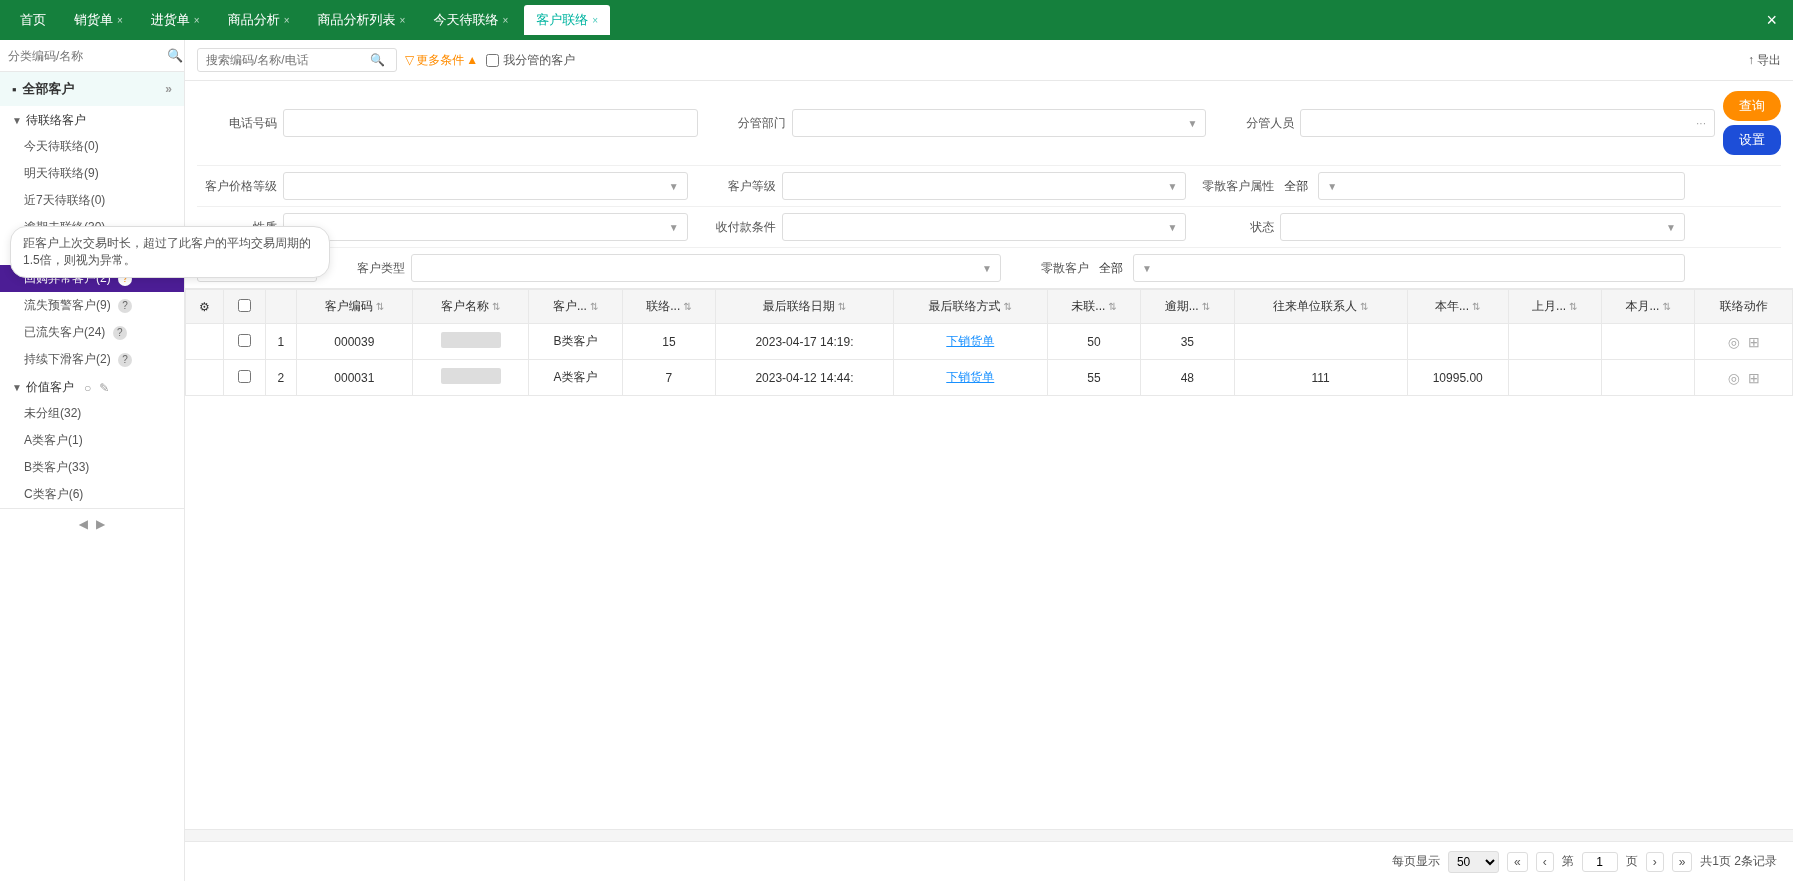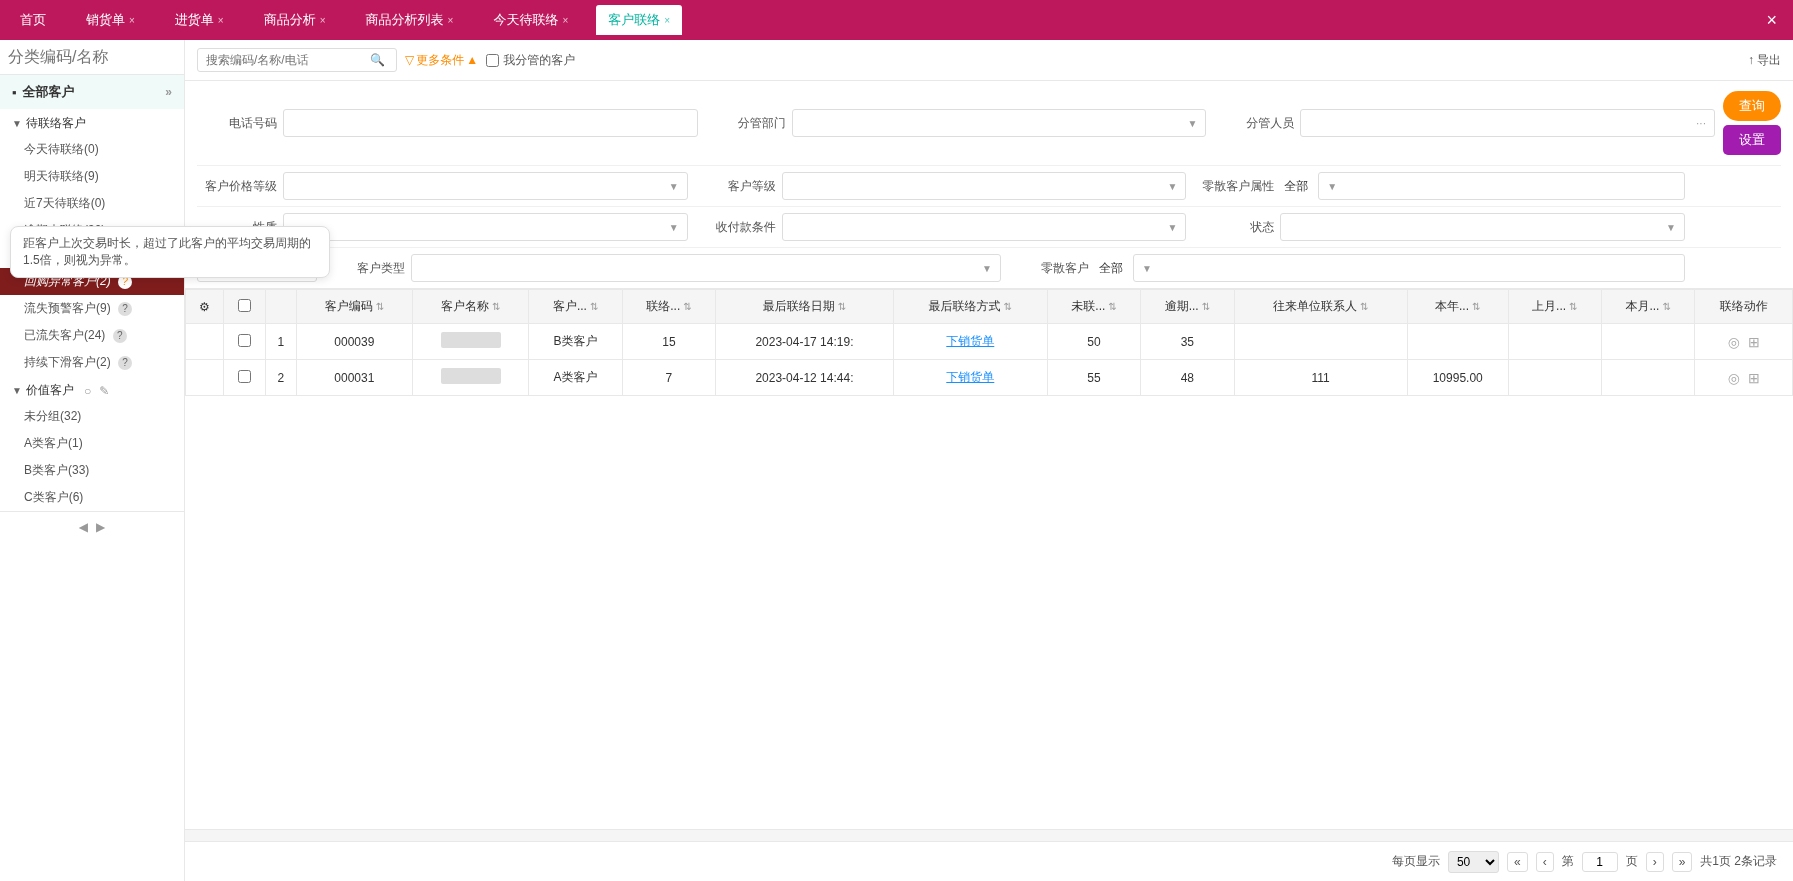--- a/index.html
+++ b/index.html
@@ -1,25 +1,25 @@
 <!DOCTYPE html>
 <html><head>
   <meta charset="utf-8">
   <style>
     * { box-sizing: border-box; margin: 0; padding: 0; }
     body { font-family: 'Microsoft YaHei', Arial, sans-serif; font-size: 12px; background: #f5f5f5; color: #333; overflow: hidden; height: 881px; }
 
     
     .top-nav {
       height: 40px;
-      background: #be185d;
+      background: #15803d;
       display: flex;
       align-items: center;
       padding: 0 8px;
-      gap: 16px;
+      gap: 4px;
     }
     .top-nav .nav-tab {
       color: #fff;
       padding: 6px 12px;
       cursor: pointer;
       font-size: 13px;
       border-radius: 3px 3px 0 0;
       white-space: nowrap;
       display: flex;
       align-items: center;
@@ -62,21 +62,21 @@
       padding: 8px;
       border-bottom: 1px solid #e8e8e8;
       display: flex;
       align-items: center;
       gap: 4px;
     }
     .sidebar-search input {
       flex: 1;
       border: none;
       outline: none;
-      font-size: 16px;
+      font-size: 12px;
       color: #999;
     }
     .sidebar-search .search-icon { color: #999; font-size: 13px; }
 
     .sidebar-section-title {
       padding: 8px 12px;
       display: flex;
       align-items: center;
       gap: 6px;
       font-weight: bold;
@@ -103,34 +103,33 @@
     .sidebar-group-title .arrow { color: #666; font-size: 10px; }
 
     .sidebar-item {
       padding: 5px 12px 5px 24px;
       cursor: pointer;
       color: #555;
       font-size: 12px;
       white-space: nowrap;
     }
     .sidebar-item.active {
-      background: #7f1d1d;
+      background: #4c1d95;
       color: #fff;
       border-radius: 0;
-      font-style: italic;
     }
 
     
     .tooltip-box {
       position: absolute;
       top: 226px;
       left: 10px;
       background: #fff;
       border: 1px solid #ddd;
-      border-radius: 8px;
+      border-radius: 16px;
       padding: 8px 12px;
       font-size: 12px;
       color: #555;
       z-index: 100;
       max-width: 320px;
       box-shadow: 0 2px 8px rgba(0,0,0,0.1);
     }
 
     
     .content-area {
@@ -244,24 +243,24 @@
       background: #ff8c00;
       color: #fff;
       border: none;
       border-radius: 15px;
       padding: 6px 16px;
       cursor: pointer;
       font-size: 13px;
       white-space: nowrap;
     }
     .settings-btn {
-      background: #a21caf;
+      background: #1d4ed8;
       color: #fff;
       border: none;
-      border-radius: 5px;
+      border-radius: 11px;
       padding: 6px 16px;
       cursor: pointer;
       font-size: 13px;
       white-space: nowrap;
     }
 
     .filter-actions {
       display: flex;
       flex-direction: column;
       gap: 4px;

